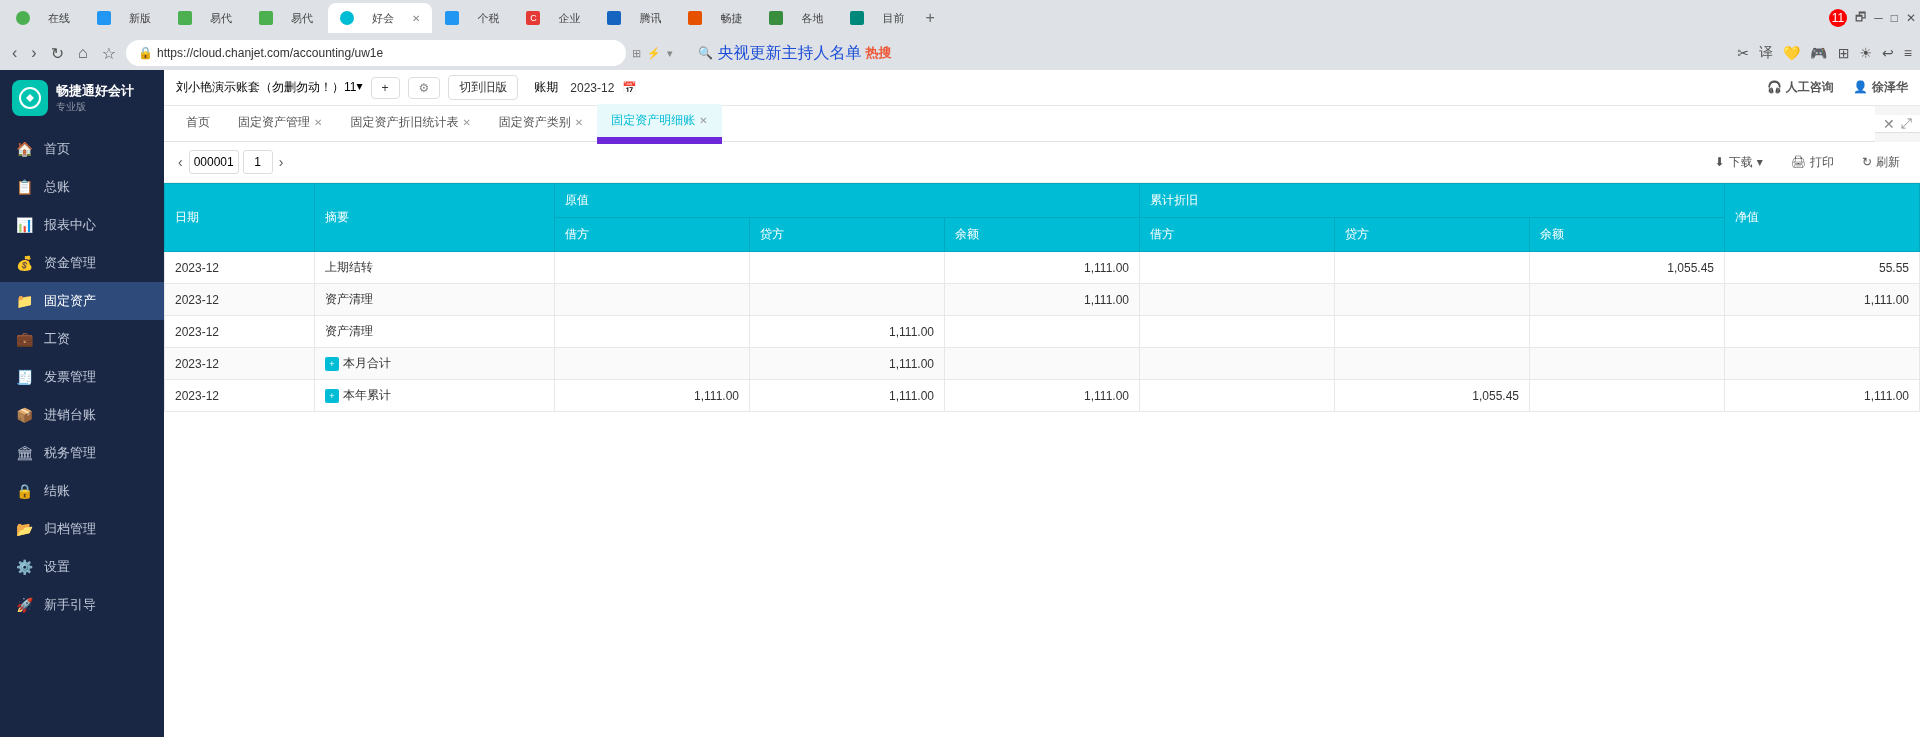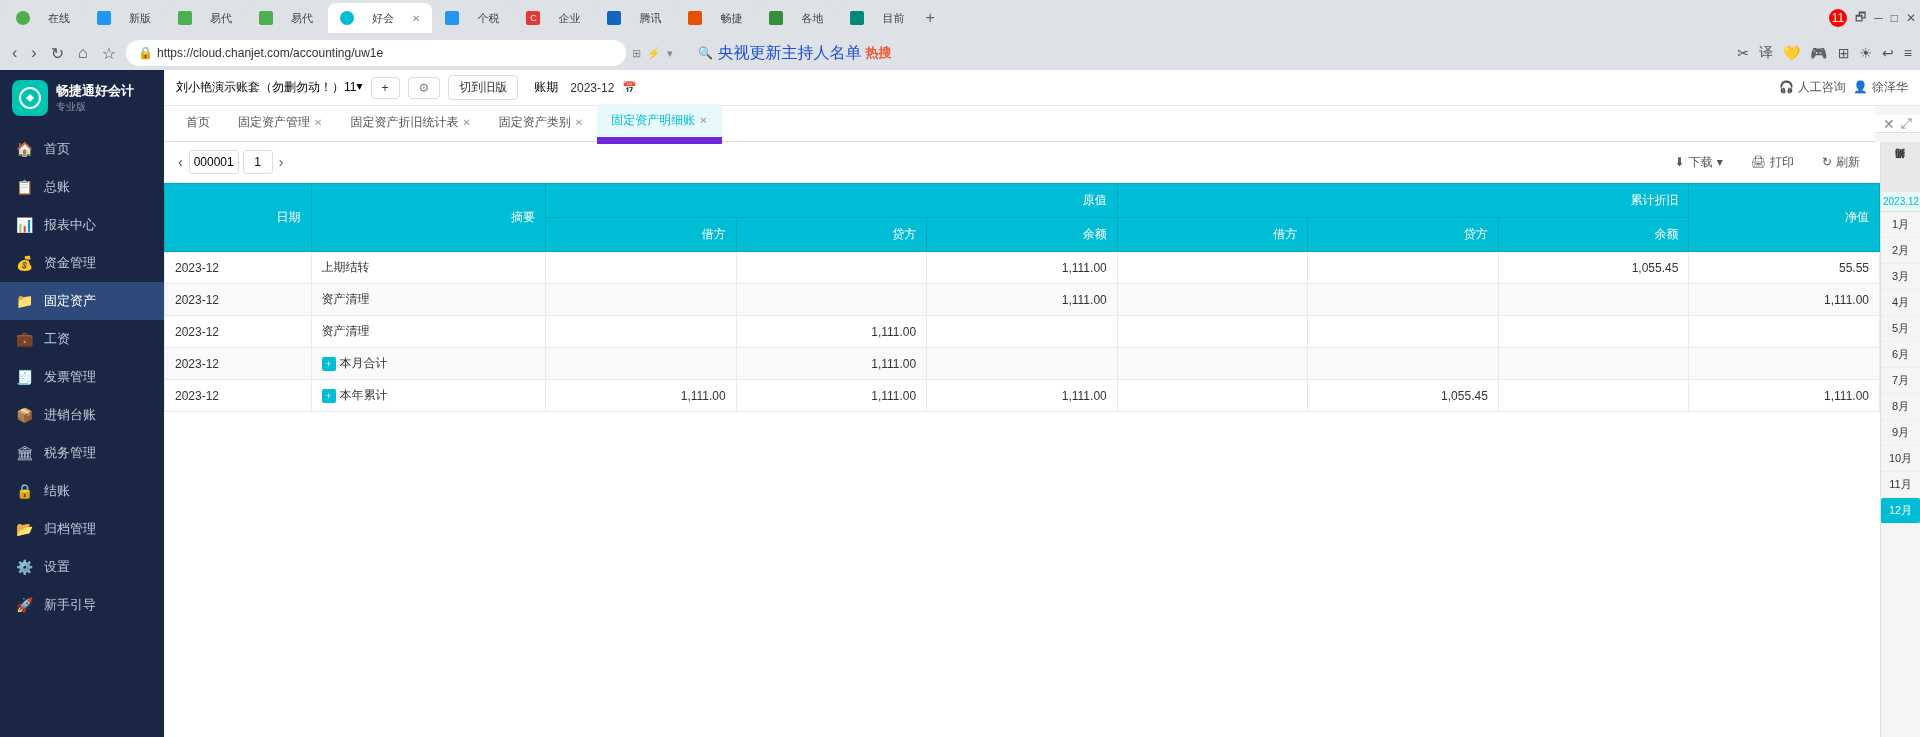--- a/index.html
+++ b/index.html
@@ -59,21 +59,21 @@
     .toolbar { display: flex; align-items: center; padding: 8px 12px; gap: 8px; background: #fff; border-bottom: 1px solid #eee; }
     .page-nav { display: flex; align-items: center; gap: 4px; }
     .page-nav-btn { background: none; border: none; cursor: pointer; font-size: 14px; color: #555; padding: 2px; }
     .page-input { border: 1px solid #ddd; border-radius: 3px; width: 50px; height: 24px; text-align: center; font-size: 12px; padding: 0 4px; }
     .toolbar-right-btns { margin-left: auto; display: flex; align-items: center; gap: 12px; }
     .action-btn { display: flex; align-items: center; gap: 4px; font-size: 12px; color: #555; cursor: pointer; padding: 3px 8px; }
 
     
     .table-container { overflow: auto; }
     table { width: 100%; border-collapse: collapse; }
-    th { background: #00bcd4; color: #fff; padding: 8px 10px; text-align: right; font-size: 12px; font-weight: normal; border: 1px solid #00a8c0; white-space: nowrap; margin-top: 12px; }
+    th { background: #00bcd4; color: #fff; padding: 8px 10px; text-align: left; font-size: 12px; font-weight: normal; border: 1px solid #00a8c0; white-space: nowrap; margin-top: 12px; }
     td { padding: 7px 10px; text-align: center; font-size: 12px; color: #333; border: 1px solid #e8e8e8; white-space: nowrap; }
     tr:nth-child(even) td { background: #fafafa; }
     .td-left { text-align: left; }
     .td-right { text-align: right; }
     .row-total td { background: #fff; }
     .row-icon { width: 14px; height: 14px; background: #00bcd4; border-radius: 2px; display: inline-block; color: #fff; font-size: 9px; line-height: 14px; text-align: center; margin-right: 4px; }
 
     
     .period-sidebar { width: 40px; background: #f5f5f5; border-left: 1px solid #e0e0e0; display: flex; flex-direction: column; overflow: hidden; }
     .period-month { text-align: center; padding: 5px 2px; font-size: 11px; color: #333; cursor: pointer; border-bottom: 1px solid #eee; }
@@ -253,21 +253,21 @@
       <div class="account-dropdown">
         <span>刘小艳演示账套（勿删勿动！）11</span>
         <span>▾</span>
       </div>
       <button class="top-btn">+</button>
       <button class="top-btn" style="color:#888;">⚙</button>
       <button class="top-btn">切到旧版</button>
       <span style="margin-left:8px;">账期</span>
       <span style="margin-left:4px;color:#333;">2023-12</span>
       <span style="cursor:pointer;">📅</span>
-      <div style="margin-left:auto;display:flex;align-items:center;gap:8px;">
+      <div style="margin-left:auto;display:flex;align-items:center;gap:20px;font-weight:bold;">
         <span style="cursor:pointer;font-size:12px;color:#555;">
           <span>🎧</span>
           <span>人工咨询</span>
         </span>
         <span style="cursor:pointer;font-size:12px;color:#555;">
           <span>👤</span>
           <span>徐泽华</span>
         </span>
       </div>
     </div>
@@ -400,33 +400,15 @@
     <td class="td-right"></td>
     <td class="td-right">1,055.45</td>
     <td class="td-right"></td>
     <td class="td-right">1,111.00</td>
   </tr>
               </tbody>
           </table>
         </div>
       </div>
 
-      <div class="period-sidebar">
-        <div style="background:#e8e8e8;text-align:center;padding:6px 2px;font-size:10px;color:#333;writing-mode:vertical-rl;height:50px;display:flex;align-items:center;justify-content:center;transform:rotate(180deg);">期间选择</div>
-        <div style="background:#e8f9fc;text-align:center;padding:4px 2px;font-size:10px;color:#00bcd4;border-bottom:1px solid #ddd;cursor:pointer;">2023.12</div>
-        <div id="period-months">
-            <div class="period-month">1月</div>
-            <div class="period-month">2月</div>
-            <div class="period-month">3月</div>
-            <div class="period-month">4月</div>
-            <div class="period-month">5月</div>
-            <div class="period-month">6月</div>
-            <div class="period-month">7月</div>
-            <div class="period-month">8月</div>
-            <div class="period-month">9月</div>
-            <div class="period-month">10月</div>
-            <div class="period-month">11月</div>
-            <div class="period-month active">12月</div>
-          </div>
-      </div>
     </div>
   </div>
 </div>
 
 </body></html>

